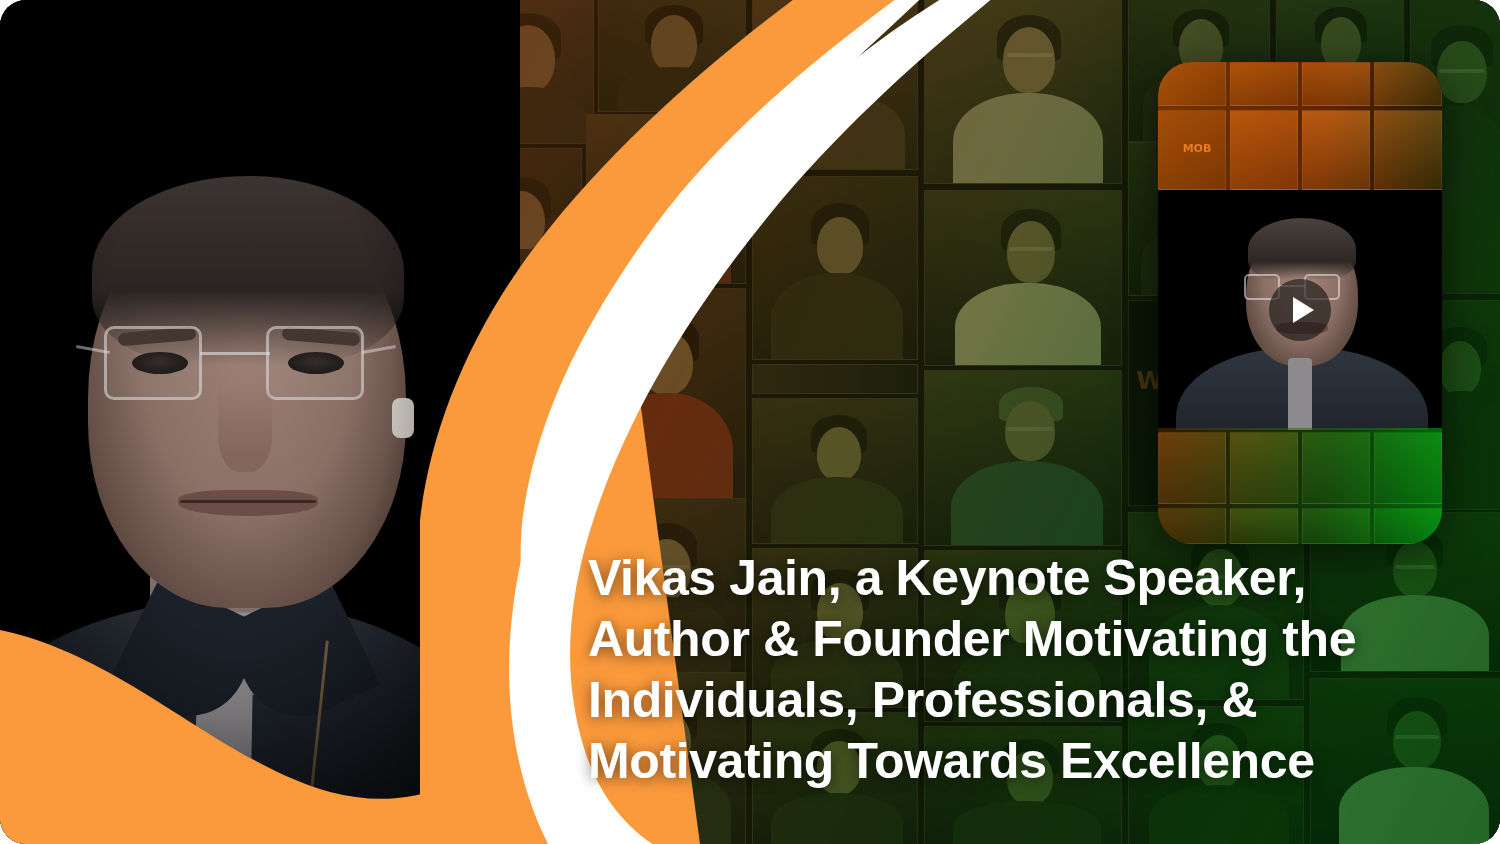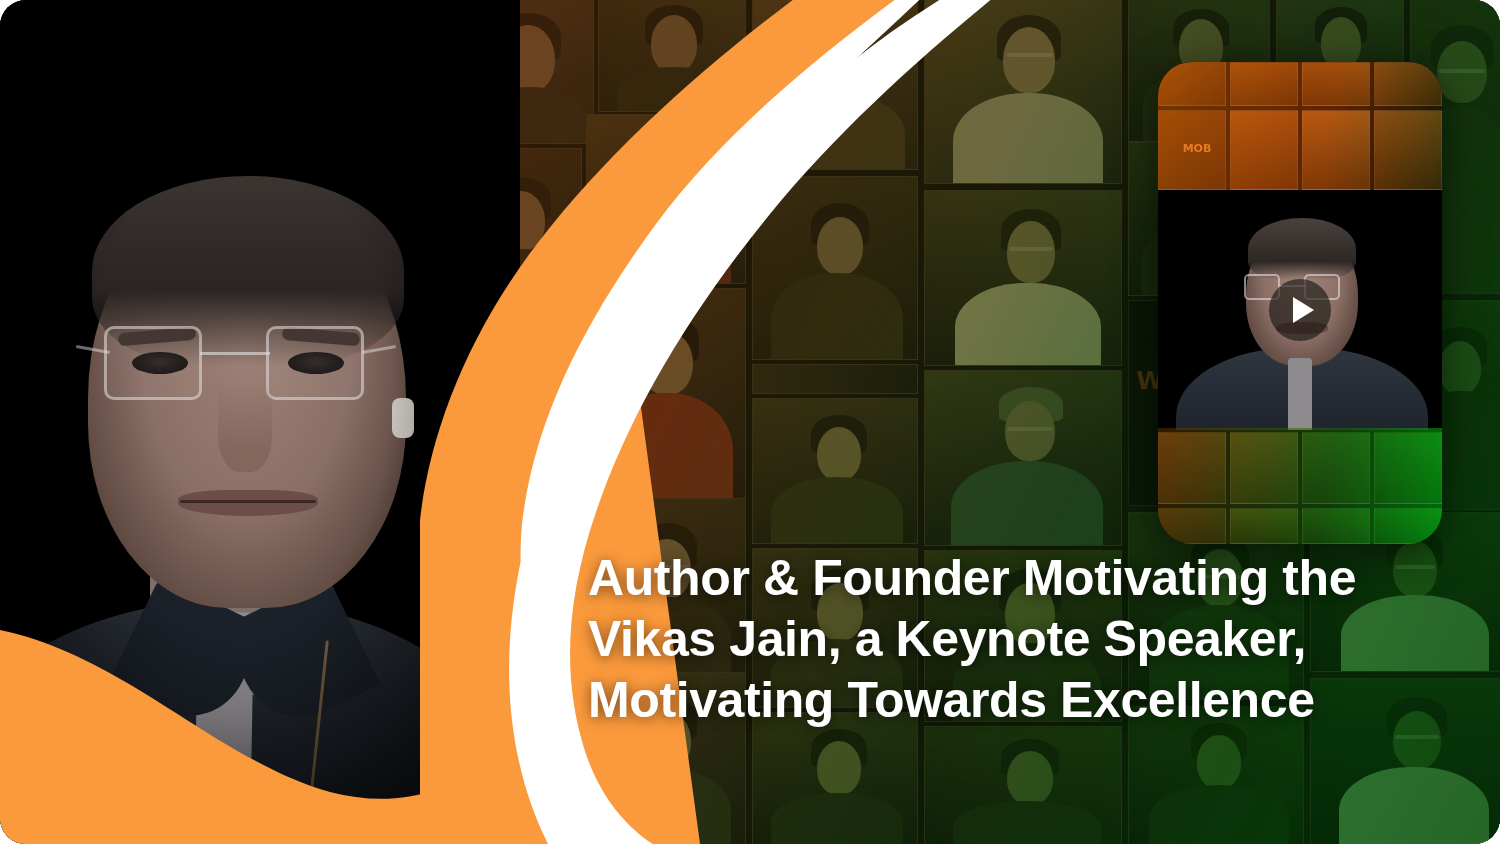--- a/index.html
+++ b/index.html
@@ -701,18 +701,19 @@
       <div class="pt" style="background:linear-gradient(165deg,#4a3c1a,#161008)"></div>
       <div class="pt" style="background:linear-gradient(180deg,#3e4a18,#121606)"></div>
       <div class="pt" style="background:linear-gradient(190deg,#245214,#081004)"></div>
       <div class="pt" style="background:linear-gradient(195deg,#146014,#041004)"></div>
     </div>
     <div class="wash-bot"></div>
     <div class="wash-bot2"></div>
   </div>
 
   <div id="headline">
+    <span class="ln">Vikas Jain, a Keynote Speaker,</span>
     <span class="ln">Author &amp; Founder Motivating the</span>
-    <span class="ln">Vikas Jain, a Keynote Speaker,</span>
+    <span class="ln">Individuals, Professionals, &amp;</span>
     <span class="ln">Motivating Towards Excellence</span>
   </div>
 
 </div>
 
 </body></html>

